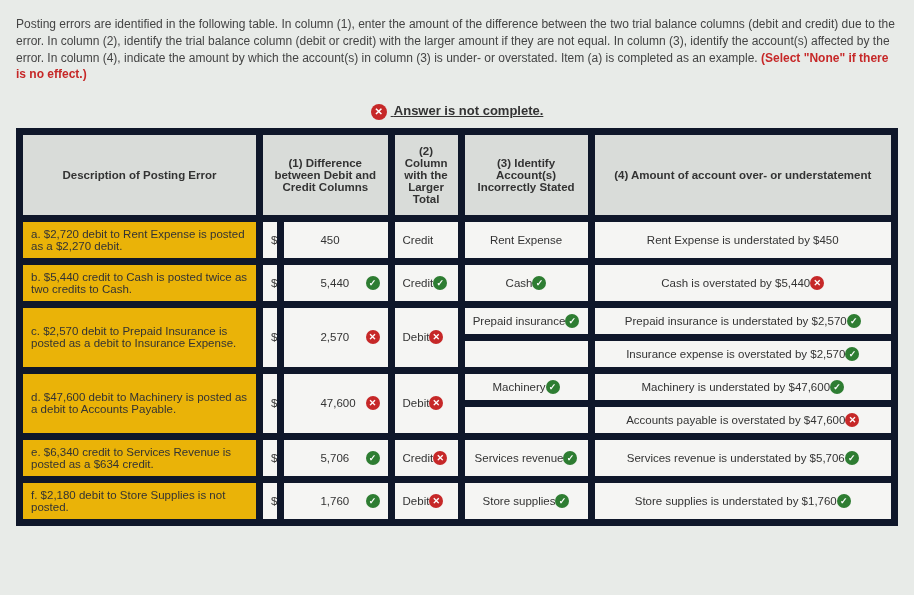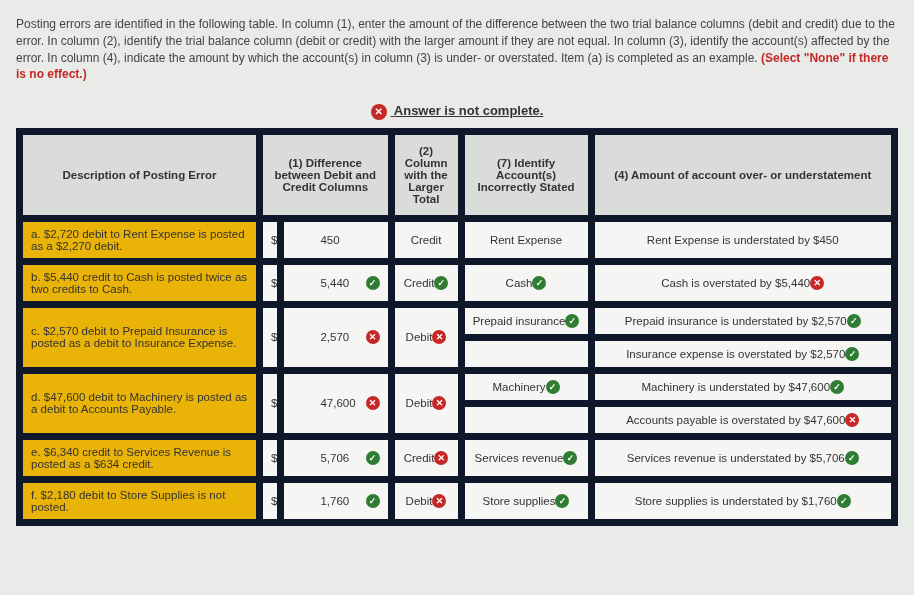--- a/index.html
+++ b/index.html
@@ -72,21 +72,21 @@
       border-radius: 50%;
       background: #c62828;
       color: #fff;
       align-items: center;
       justify-content: center;
       font-size: 10px;
       font-weight: bold;
       vertical-align: middle;
     }
     .amount-wrap { display: flex; justify-content: space-between; align-items: center; margin-left: 28px; }
-    .col2-wrap { display: flex; justify-content: center; align-items: center; }
+    .col2-wrap { display: flex; justify-content: flex-start; align-items: center; }
     .col3-wrap { display: flex; justify-content: center; align-items: center; }
   </style>
 </head>
 <body>
 
 <div class="instructions">
   <span>Posting errors are identified in the following table. In column (1), enter the amount of the difference between the two trial balance columns (debit and credit) due to the error. In column (2), identify the trial balance column (debit or credit) with the larger amount if they are not equal. In column (3), identify the account(s) affected by the error. In column (4), indicate the amount by which the account(s) in column (3) is under- or overstated. Item (a) is completed as an example. </span>
   <span class="red">(Select "None" if there is no effect.)</span>
 </div>
 
@@ -96,21 +96,21 @@
 </div>
 
 <table>
   <thead>
     <tr>
       <th class="desc-head" colspan="1">Description of Posting Error</th>
       <th class="col1" colspan="2"><span>(1)
 Difference between Debit and Credit Columns</span></th>
       <th class="col2"><span>(2)
 Column with the Larger Total</span></th>
-      <th class="col3"><span>(7)
+      <th class="col3"><span>(3)
 Identify Account(s) Incorrectly Stated</span></th>
       <th><span>(4)
 Amount of account over- or understatement</span></th>
     </tr>
   </thead>
   <tbody id="tbody">
       <tr>
         <td class="desc" rowspan="1">a. $2,720 debit to Rent Expense is posted as a $2,270 debit.</td>
         <td class="currency" rowspan="1">$</td>
         <td class="num" rowspan="1">

